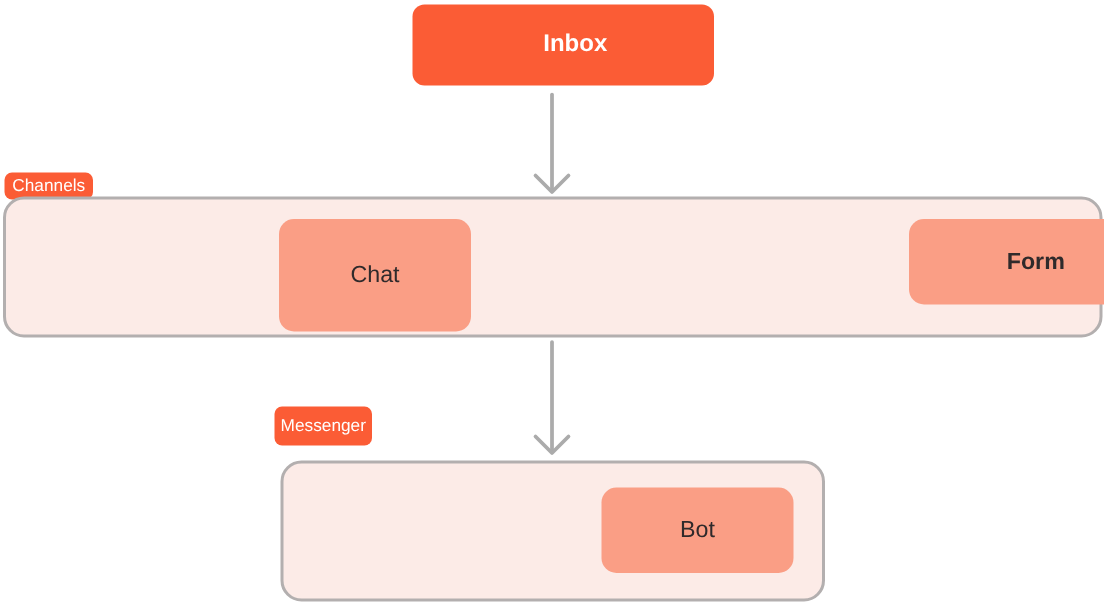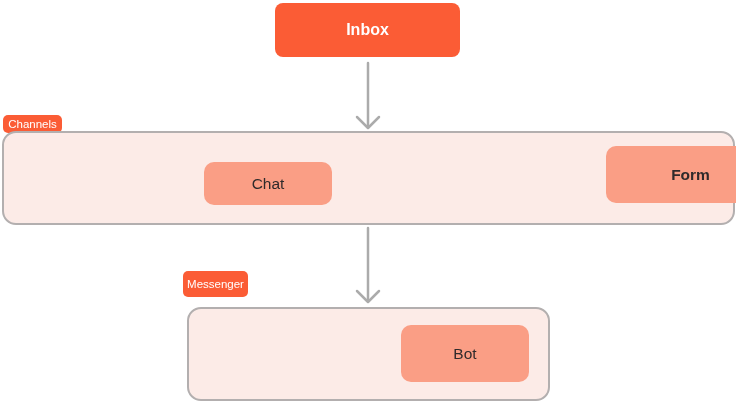--- a/index.html
+++ b/index.html
@@ -8,21 +8,21 @@
     width:736px;height:403px;
     background:#ffffff;
     font-family:"Liberation Sans","DejaVu Sans",sans-serif;
     overflow:hidden;
   }
   
   .node-root{
     position:absolute;left:275px;top:3px;width:185px;height:54px;
     background:#fb5c35;border-radius:8px;
     display:flex;align-items:center;justify-content:center;
-    color:#ffffff;font-size:16px;font-weight:700;
+    color:#ffffff;font-size:16px;font-weight:700;padding-left:16px;
   }
   
   .group-container{
     position:absolute;
     background:#fcebe7;
     border:2px solid #b3afaf;
     border-radius:14px;
     box-sizing:border-box;
   }
   .channels-container{left:2px;top:131px;width:733px;height:94px;}
@@ -38,21 +38,21 @@
   .chatflows-badge{left:183px;top:271px;width:65px;height:26px;}
   
   .item-node{
     position:absolute;
     background:#fa9e85;border-radius:10px;
     display:flex;align-items:center;justify-content:center;
     color:#2f2a2b;font-size:15.5px;font-weight:400;
     box-sizing:border-box;
   }
   .n-team-email{left:24px;top:146px;width:128px;height:57px;}
-  .n-chat{left:204px;top:146px;width:128px;height:43px;margin-top:16px;}
+  .n-chat{left:186px;top:146px;width:128px;height:75px;}
   .n-fb-messenger{left:367px;top:146px;width:184px;height:57px;}
   .n-form{left:606px;top:146px;width:169px;height:57px;font-weight:bold;}
   .n-live-chat{left:208px;top:325px;width:127px;height:58px;}
   .n-bot{left:401px;top:325px;width:128px;height:57px;}
   
   .arrows{
     position:absolute;left:0;top:0;width:736px;height:403px;
     pointer-events:none;
   }
 </style>

